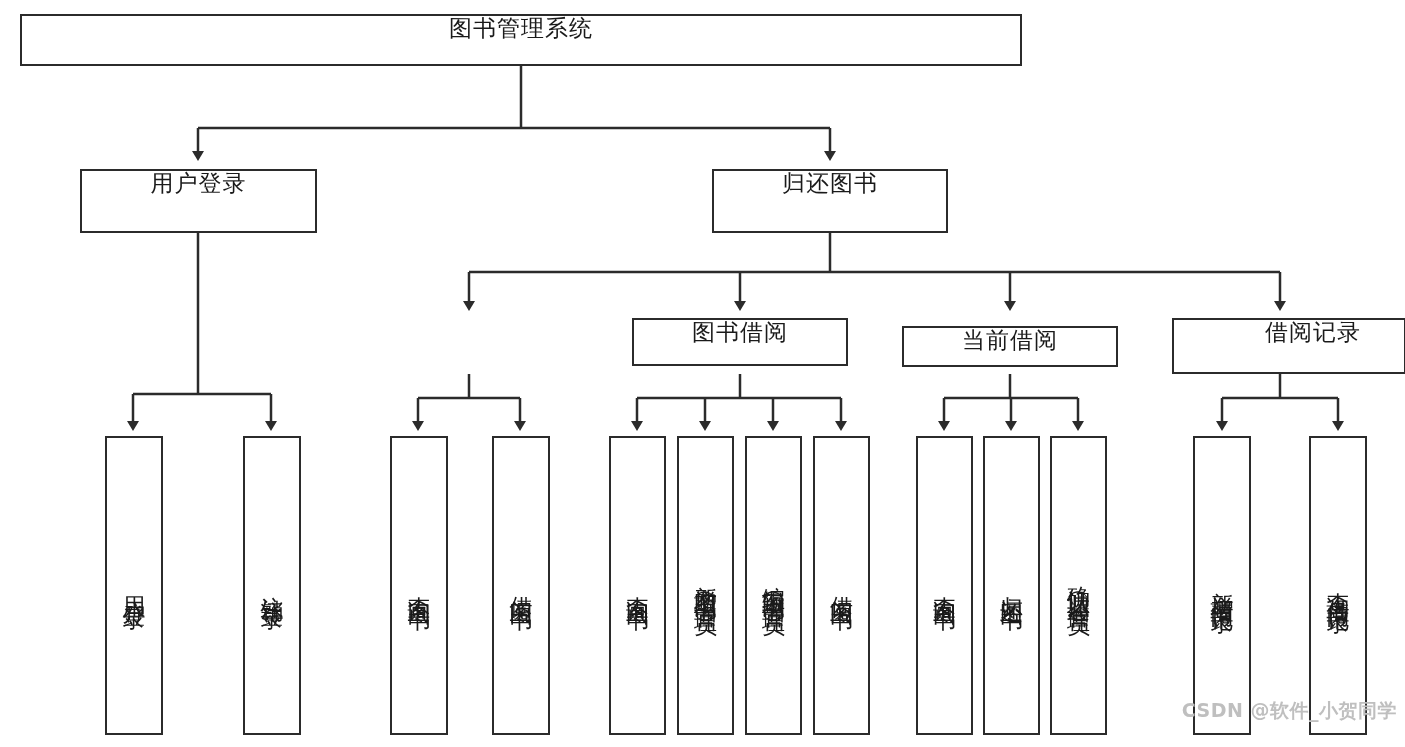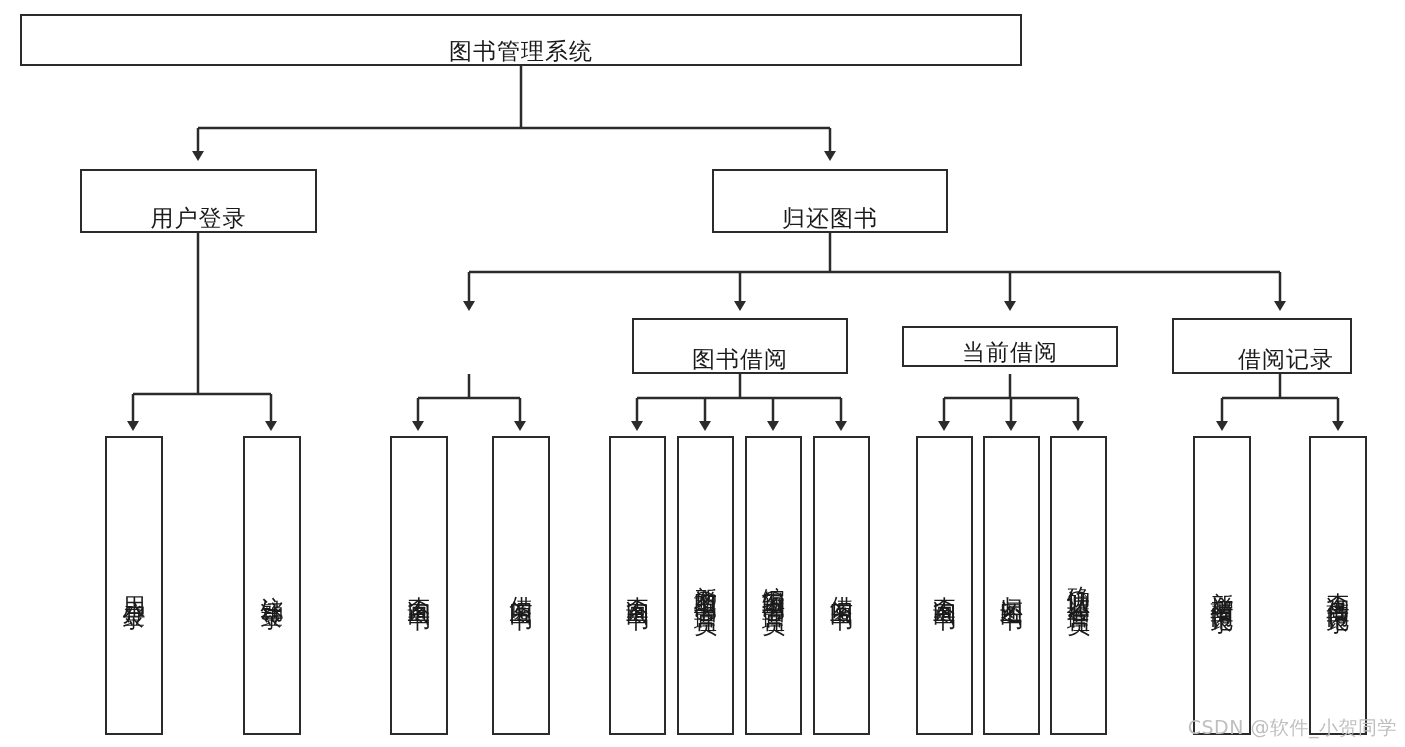--- a/index.html
+++ b/index.html
@@ -25,21 +25,21 @@
     width: 1405px;
     height: 747px;
     pointer-events: none;
   }
   .node {
     position: absolute;
     box-sizing: border-box;
     background: #ffffff;
     border: 2px solid #2b2b2b;
     display: flex;
-    align-items: flex-end;
+    align-items: flex-start;
     justify-content: center;
     color: #1a1a1a;
     z-index: 2;
   }
   .node.h-node {
     font-size: 23px;
     letter-spacing: 1px;
     line-height: 1.1;
   }
   .node.v-node {
@@ -52,26 +52,27 @@
     writing-mode: vertical-rl;
     text-orientation: upright;
     letter-spacing: 4px;
     line-height: 1.0;
     white-space: nowrap;
     text-align: center;
   }
   .watermark {
     position: absolute;
     right: 8px;
-    bottom: 6px;
+    bottom: 23px;
     font-size: 19px;
     color: #bfbfbf;
     letter-spacing: 0.5px;
     z-index: 3;
     white-space: nowrap;
+    font-weight: bold;
   }
 </style>
 </head>
 <body>
 
 <div id="canvas">
 
   <svg id="connectors" viewBox="0 0 1405 747" xmlns="http://www.w3.org/2000/svg">
     <defs>
       <marker id="arrow" markerWidth="10" markerHeight="12" refX="1" refY="6" orient="auto" markerUnits="userSpaceOnUse">
@@ -128,29 +129,29 @@
 
   <div class="node h-node" style="left:80px; top:169px; width:237px; height:64px;">
     <span>用户登录</span>
   </div>
 
   <div class="node h-node" style="left:712px; top:169px; width:236px; height:64px;">
     <span>归还图书</span>
   </div>
 
 
-  <div class="node h-node" style="left:632px; top:318px; width:216px; height:56px;">
+  <div class="node h-node" style="left:632px; top:318px; width:216px; height:48px;">
     <span>图书借阅</span>
   </div>
 
   <div class="node h-node" style="left:902px; top:326px; width:216px; height:41px;">
     <span>当前借阅</span>
   </div>
 
-  <div class="node h-node" style="left:1172px; top:318px; width:180px; height:56px;padding-left:48px;">
+  <div class="node h-node" style="left:1172px; top:318px; width:234px; height:56px;padding-left:48px;">
     <span>借阅记录</span>
   </div>
 
   <div class="node v-node" style="left:105px; top:436px; width:58px; height:299px;">
     <span class="v-label">用户登录</span>
   </div>
 
   <div class="node v-node" style="left:243px; top:436px; width:58px; height:299px;">
     <span class="v-label">注销登录</span>
   </div>

